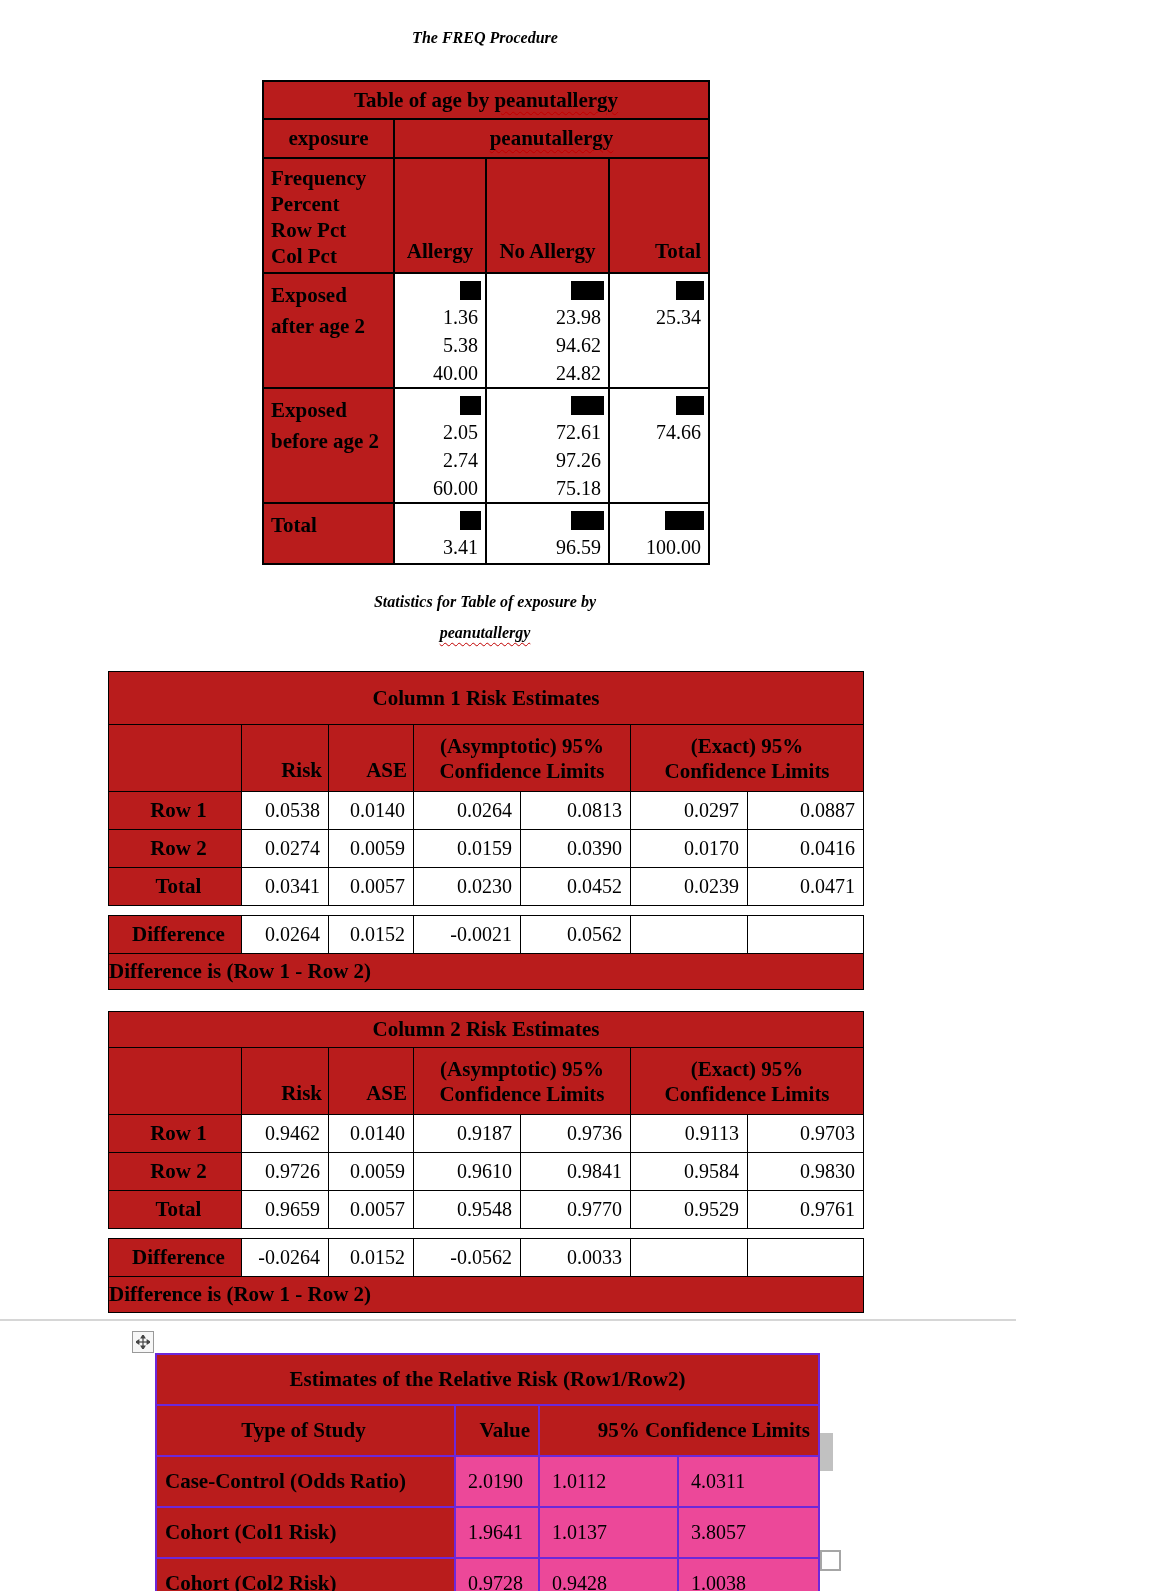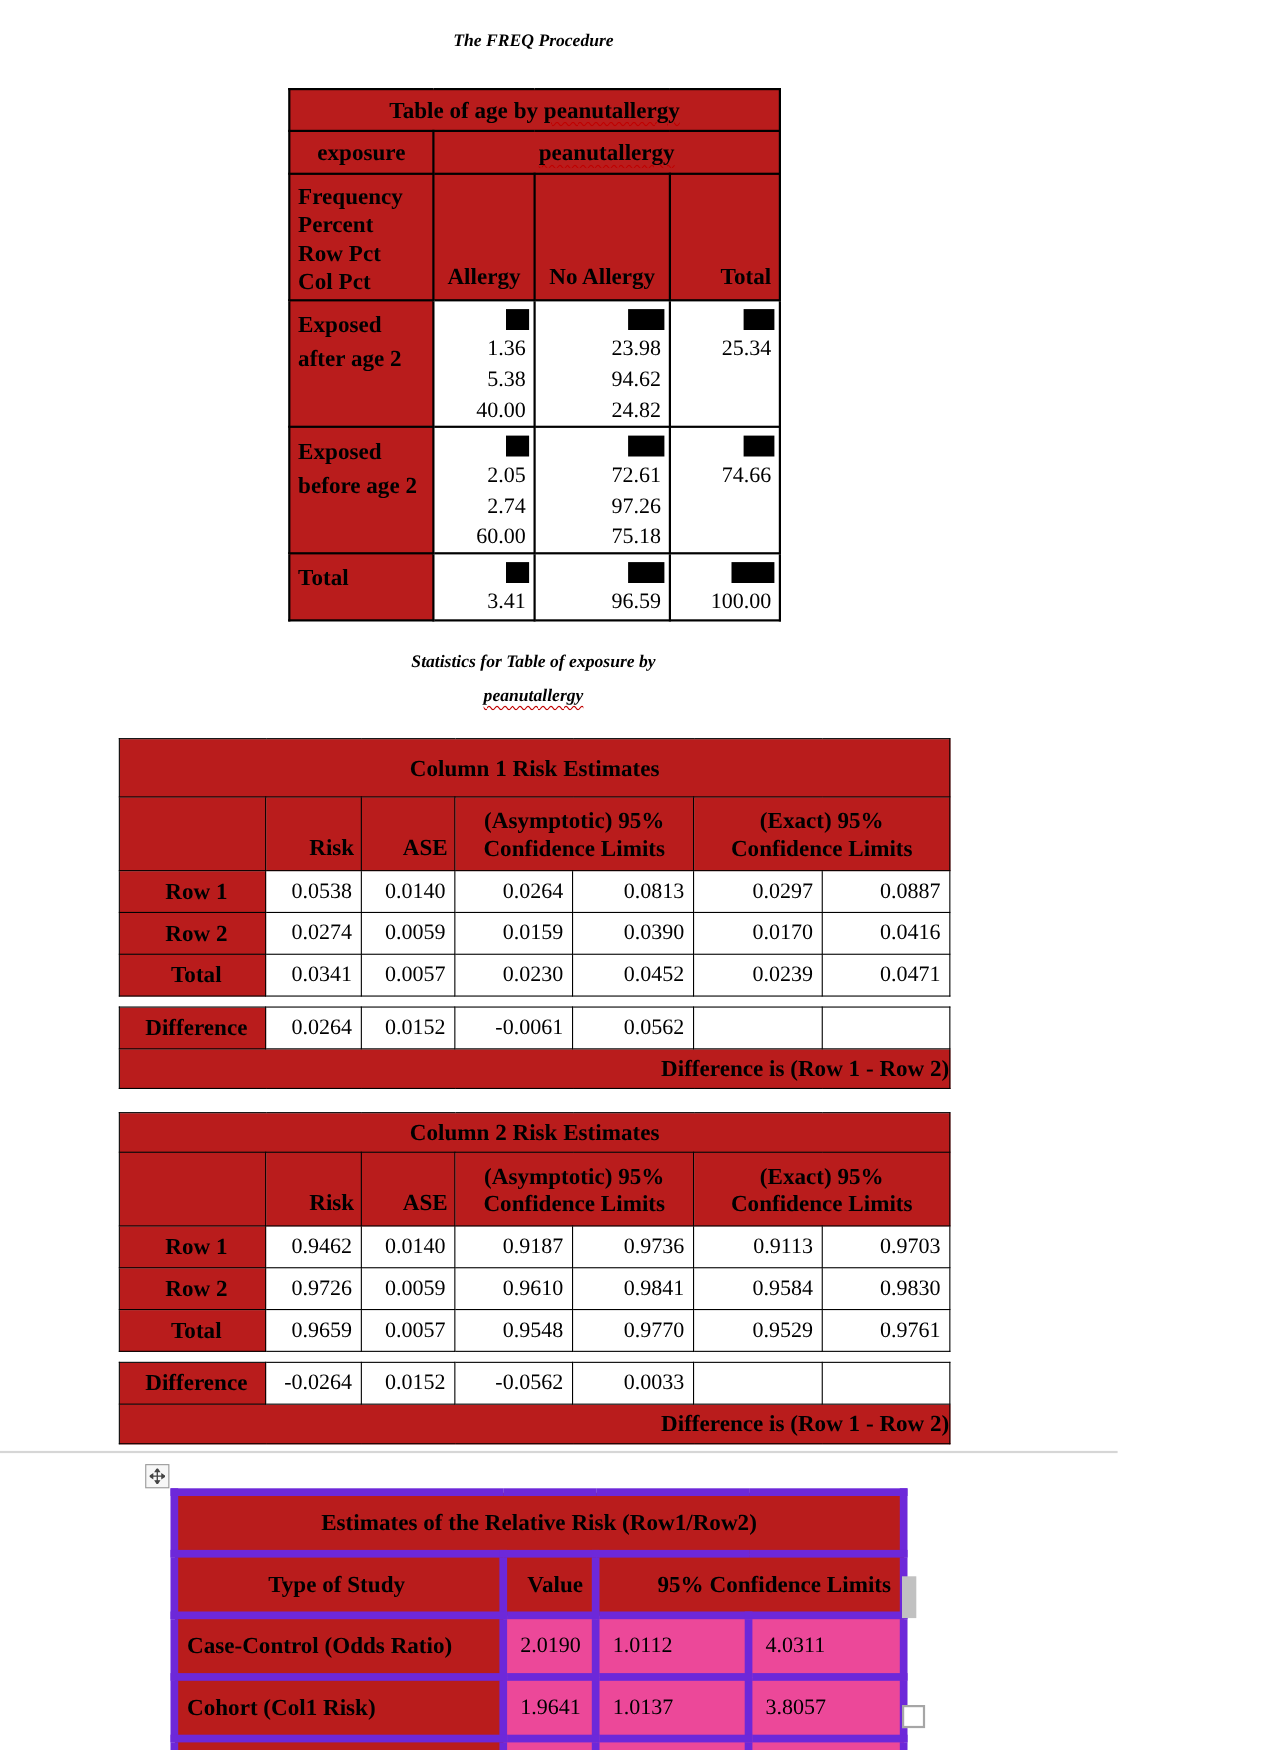--- a/index.html
+++ b/index.html
@@ -38,25 +38,25 @@
 
   
   .rt{width:755px;}
   .rt th,.rt td{border:1.5px solid #000;padding:0;font-size:21px;}
   .rt .tbar{font-weight:bold;text-align:center;vertical-align:middle;}
   .rt .h-num{font-weight:bold;text-align:right;vertical-align:bottom;padding:0 6px 8px 0;}
   .rt .h-ci{font-weight:bold;text-align:center;vertical-align:bottom;padding-bottom:7px;line-height:25px;}
   .rt th.lab{text-align:center;padding-left:7px;font-weight:bold;vertical-align:middle;}
   .rt td.val{background:#fff;text-align:right;padding-right:8px;font-size:20px;vertical-align:middle;}
   .rt tr.gaprow td{border:none;background:#fff;height:9px;padding:0;}
-  .rt .foot{font-weight:bold;text-align:right;vertical-align:middle;}
+  .rt .foot{font-weight:bold;text-align:left;vertical-align:middle;}
 
   
   .rr{width:663px;}
-  .rr th,.rr td{border:7px solid #6d28d9;padding:12px;font-size:21px;}
+  .rr th,.rr td{border:2px solid #6d28d9;padding:12px;font-size:21px;}
   .rr .tbar{font-weight:bold;text-align:center;vertical-align:middle;}
   .rr .h-left{font-weight:bold;text-align:center;padding-left:8px;vertical-align:middle;margin-top:37px;}
   .rr .h-right{font-weight:bold;text-align:right;padding-right:8px;vertical-align:middle;}
   .rr th.lab{text-align:left;padding-left:8px;font-weight:bold;vertical-align:middle;}
   .rr td.val{background:#ec4899;text-align:left;padding-right:8px;font-size:20px;vertical-align:middle;}
 
   
   .divider{left:0;top:1319px;width:1016px;height:2px;background:#d6d6d6;}
   .move-handle{
     left:132px;top:1331px;width:20px;height:20px;background:#f7f7f7;
@@ -237,21 +237,21 @@
     <td class="val">0.0239</td>
     <td class="val">0.0471</td>
   </tr>
   <tr class="gaprow">
         <td colspan="7"></td>
       </tr>
   <tr style="height:38px">
     <th class="gray lab">Difference</th>
     <td class="val">0.0264</td>
     <td class="val">0.0152</td>
-    <td class="val">-0.0061</td>
+    <td class="val">-0.0021</td>
     <td class="val">0.0562</td>
     <td class="val"></td>
     <td class="val"></td>
   </tr>
   <tr style="height:36px">
     <td colspan="7" class="gray foot">Difference is (Row 1 - Row 2)</td>
   </tr>
   </tbody>
 </table>
 

